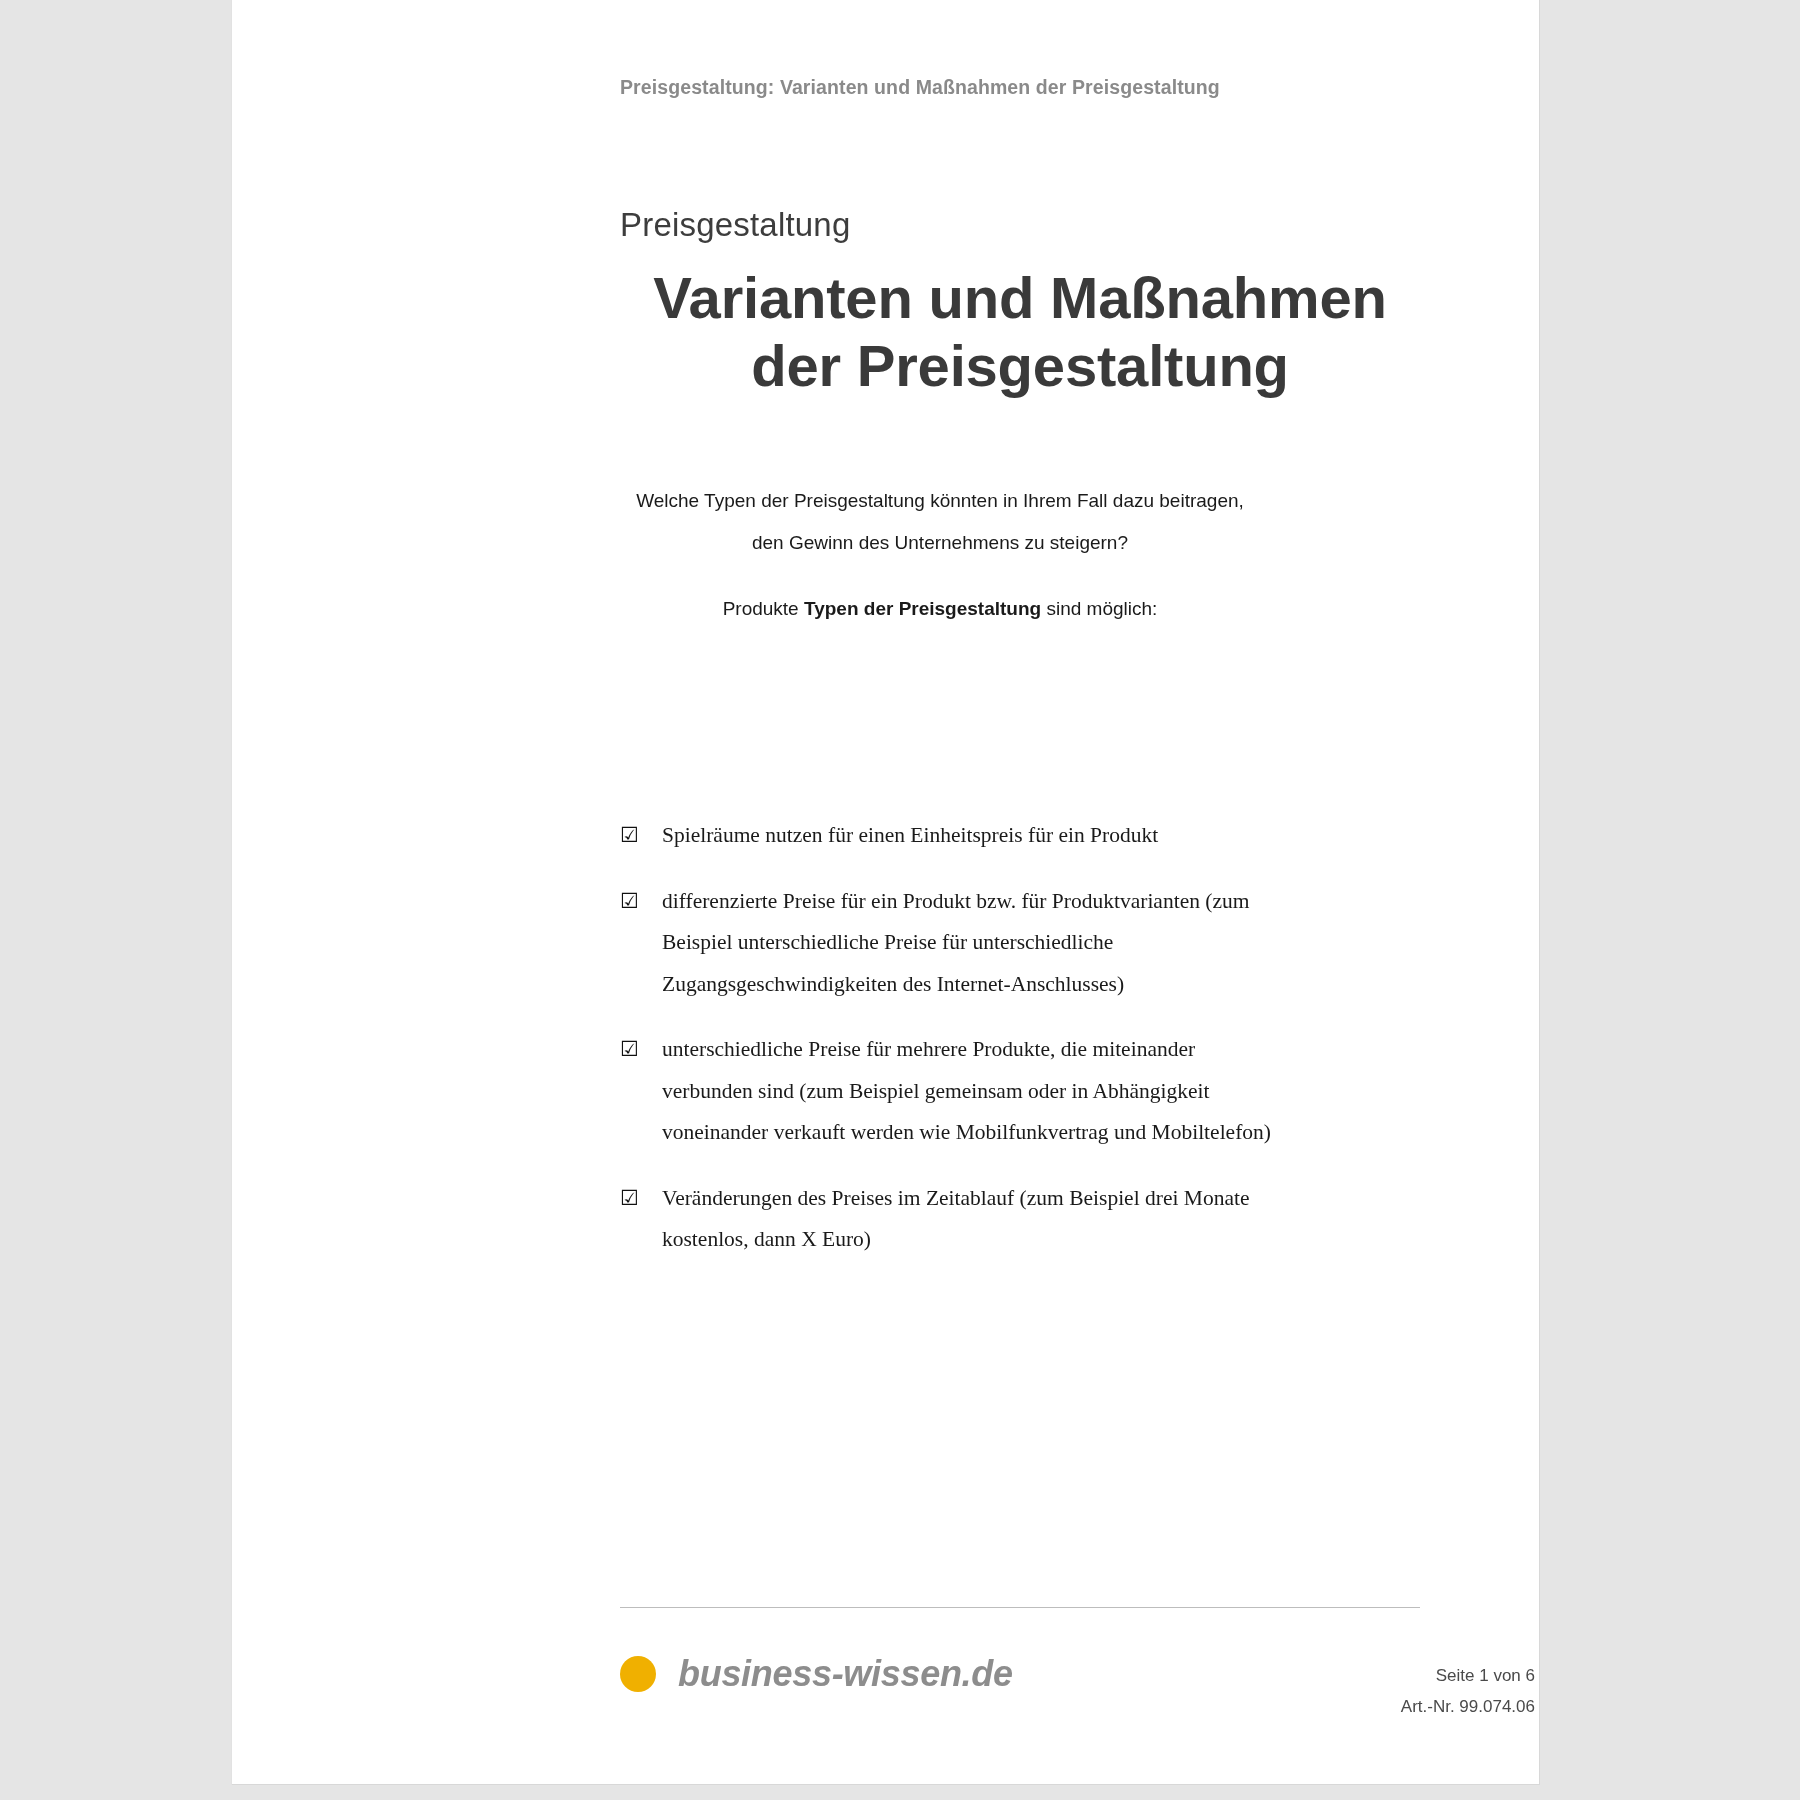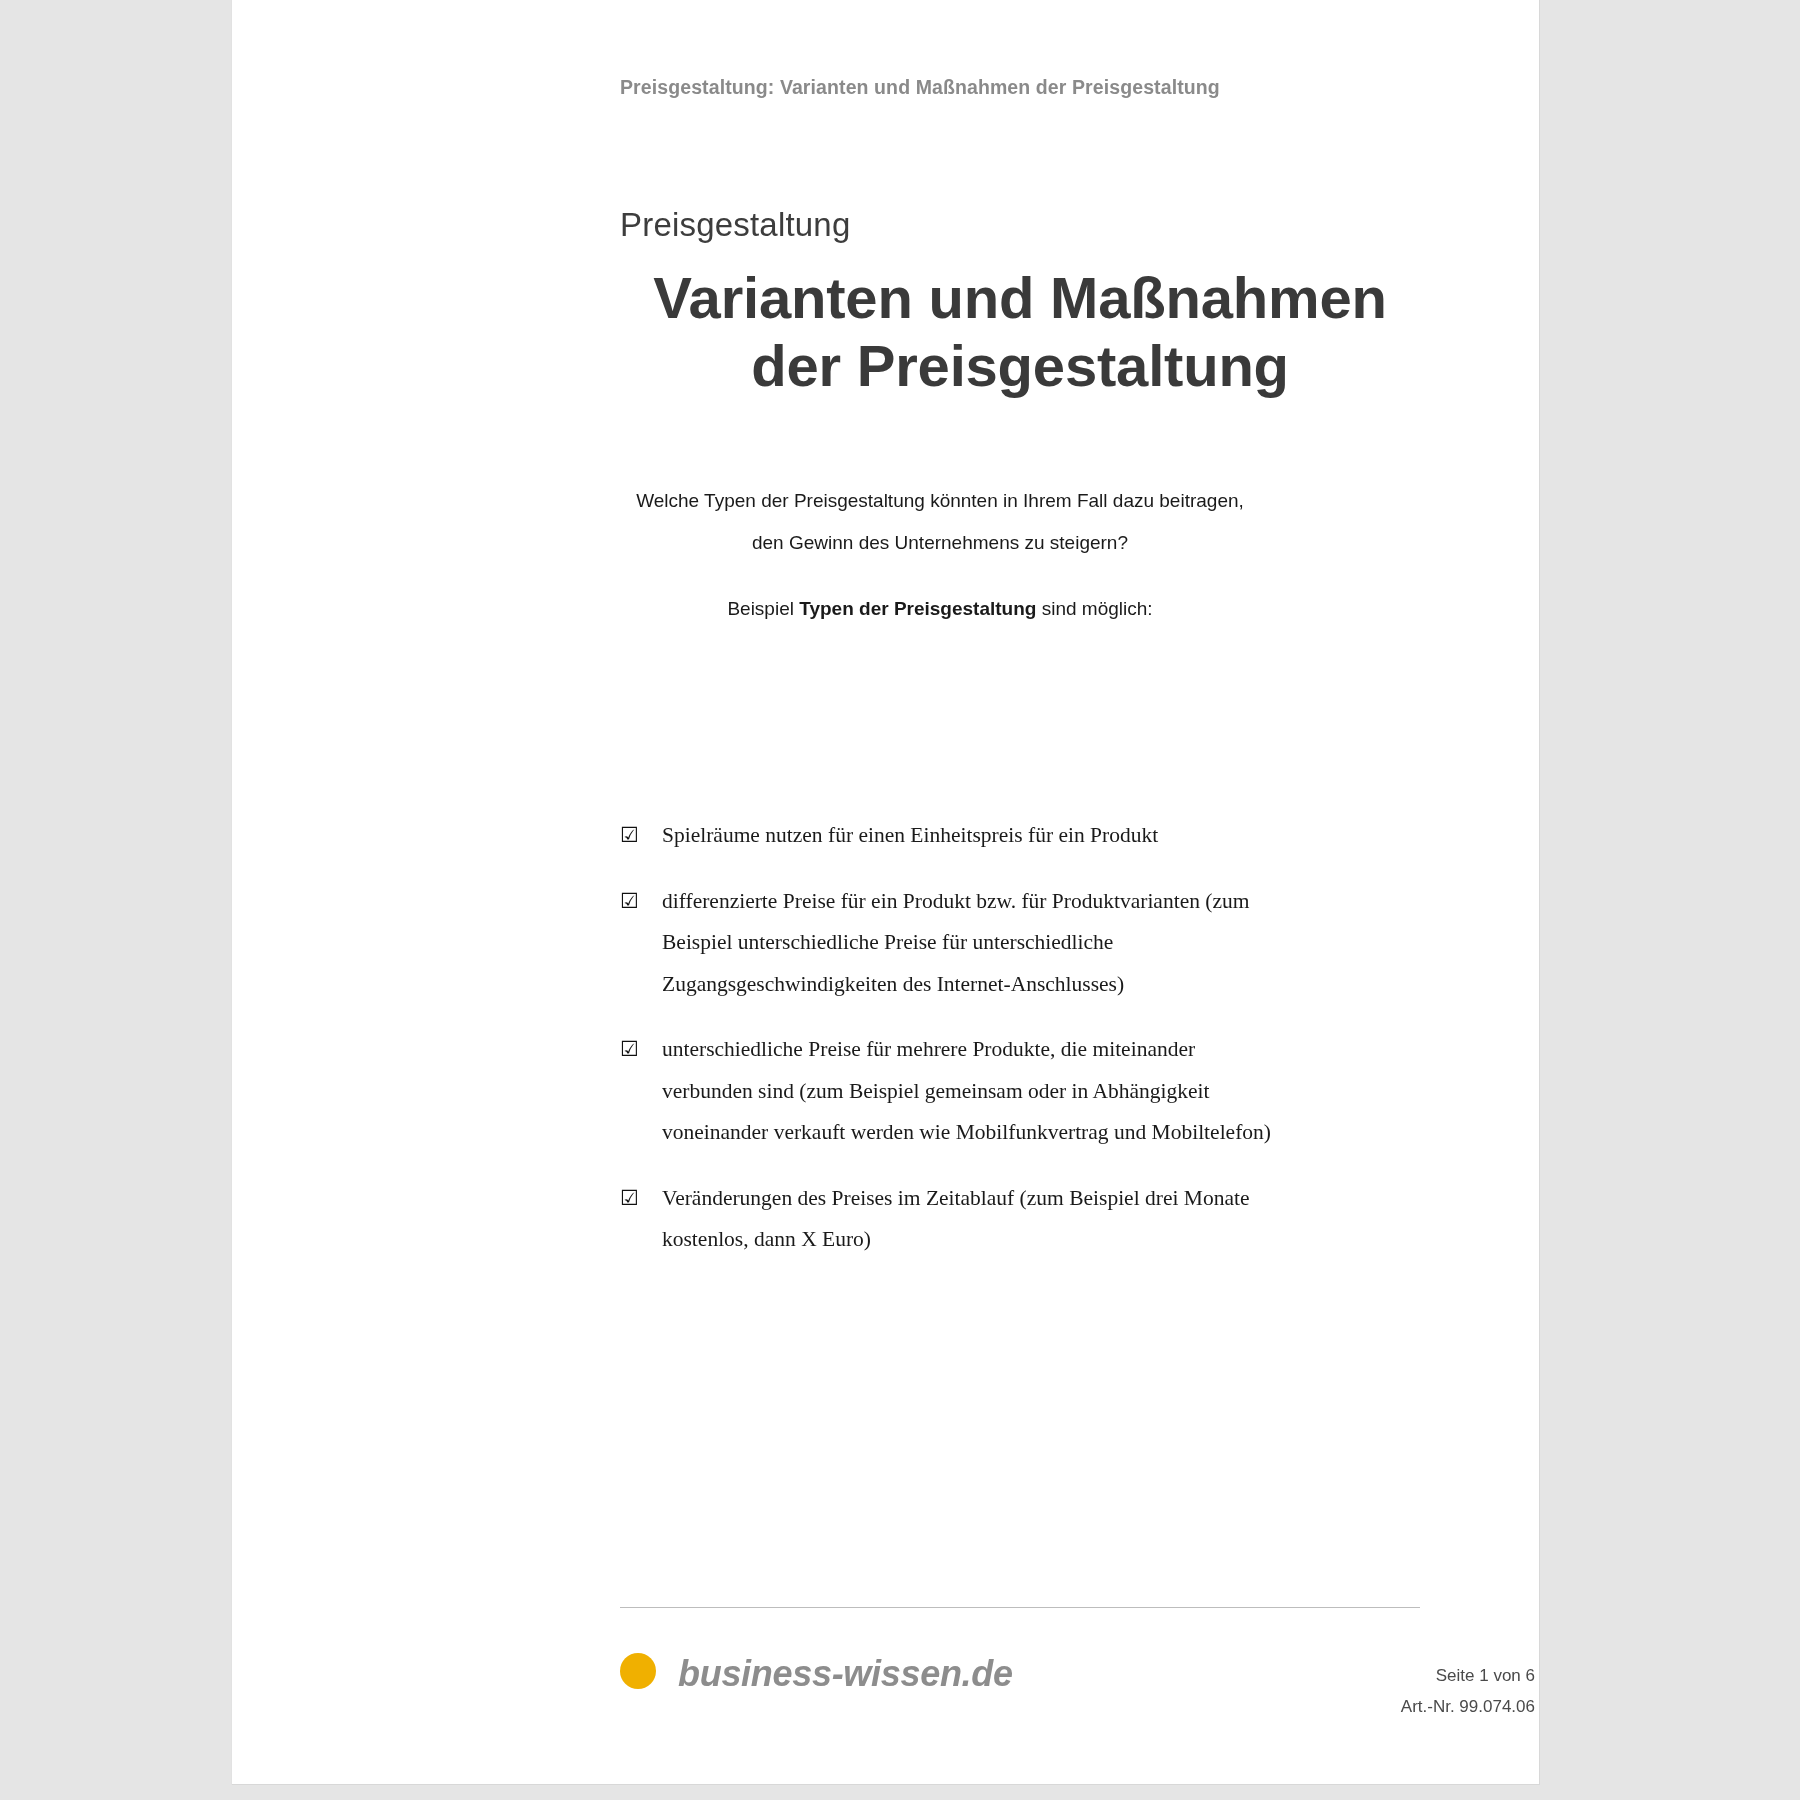--- a/index.html
+++ b/index.html
@@ -141,21 +141,21 @@
     top: 1607px;
     width: 800px;
     height: 1px;
     background: #bdbdbd;
   }
   .footer-logo {
     position: absolute;
     left: 388px;
     top: 1653px;
     display: flex;
-    align-items: flex-start;
+    align-items: center;
   }
   .logo-dot {
     width: 36px;
     height: 36px;
     border-radius: 50%;
     background: #f0b000;
     flex: 0 0 auto;
   }
   .logo-text {
     margin-left: 22px;
@@ -194,21 +194,21 @@
     <div class="title-block">
       <div class="kicker">Preisgestaltung</div>
       <div class="main-title">
         <span class="tline">Varianten und Maßnahmen</span>
         <span class="tline">der Preisgestaltung</span>
       </div>
     </div>
 
     <div class="body-copy">
       <p class="para">Welche Typen der Preisgestaltung könnten in Ihrem Fall dazu beitragen, den Gewinn des Unternehmens zu steigern?</p>
-      <p class="para"><span>Beispiel </span><span class="bold">Typen der Preisgestaltung</span><span> sind möglich:</span></p>
+      <p class="para"><span>Produkte </span><span class="bold">Typen der Preisgestaltung</span><span> sind möglich:</span></p>
     </div>
 
     <div class="checklist">
 
       <div class="check-item">
         <span class="checkbox-glyph">☑</span>
         <span class="check-text">Spielräume nutzen für einen Einheitspreis für ein Produkt</span>
       </div>
 
       <div class="check-item">

